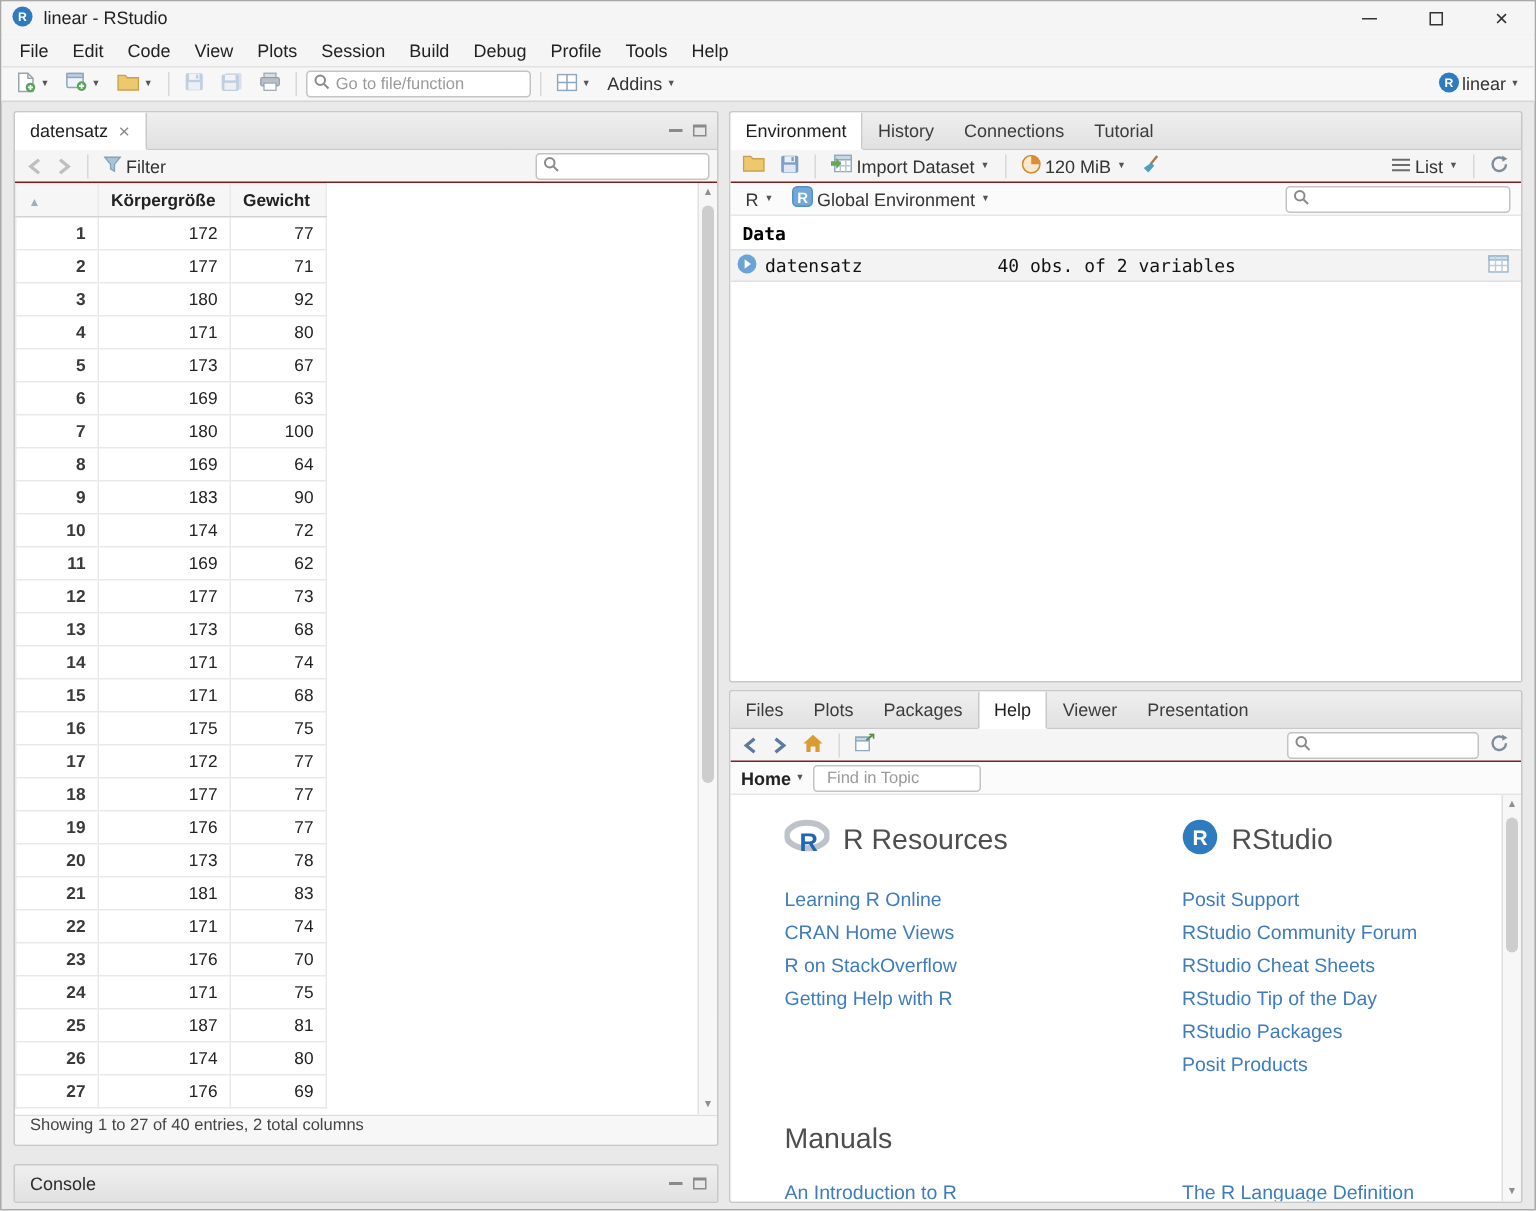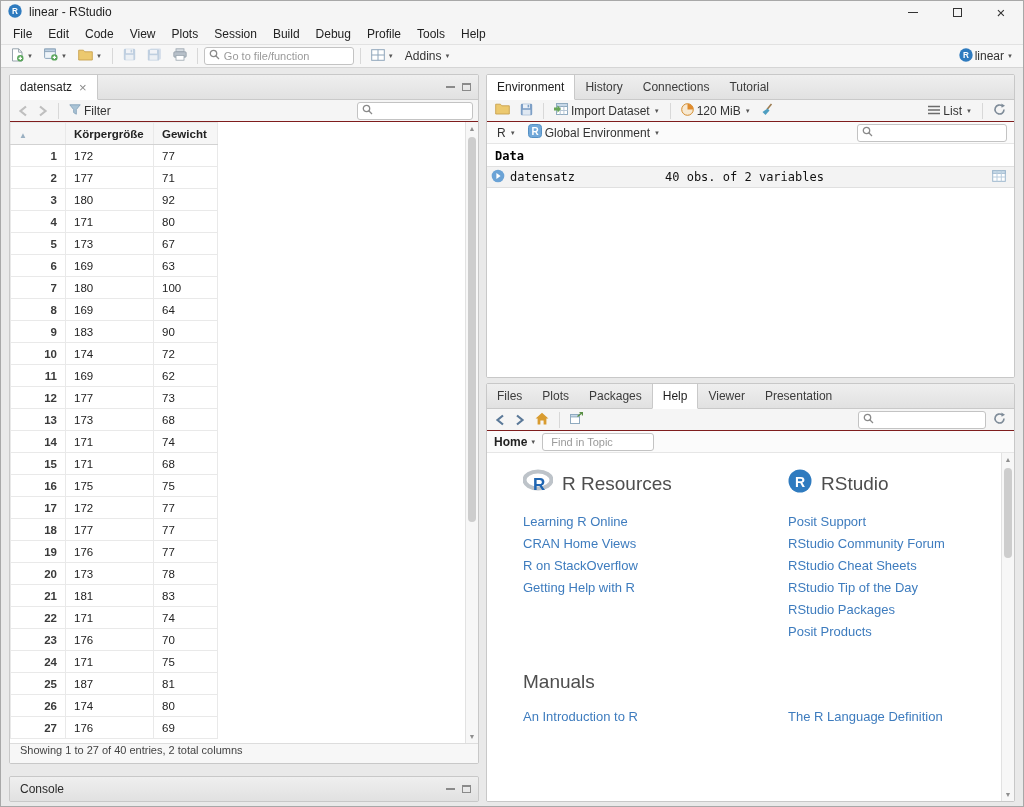--- a/index.html
+++ b/index.html
@@ -59,39 +59,39 @@
   .icon-btn{display:flex;align-items:center;gap:3px;padding:1px 3px;color:#5c7a99}
   .icon-btn.disabled{color:#bfbfbf}
   .icon-btn .lbl{font-size:12px;color:#333}
 
   
   .grid-area{flex:1;position:relative;background:#fff;min-height:0;overflow:hidden}
   table.datagrid{border-collapse:collapse;table-layout:fixed}
   .datagrid th,.datagrid td{border:1px solid #e9e9e9;height:22px;padding:1px 8px;font-size:11.5px;overflow:hidden;white-space:nowrap}
   .datagrid th{background:#f6f6f6;font-weight:bold;text-align:left;border-bottom:1px solid #d2d2d2;color:#222}
   .datagrid td.rownum{text-align:right;font-weight:bold;color:#3a3a3a}
-  .datagrid td.numcell{text-align:left;color:#222}
+  .datagrid td.numcell{text-align:right;color:#222}
   .sort-arrow{font-size:8px;color:#9ab0c2}
   .statusbar{height:20px;background:#f7f7f7;border-top:1px solid #ddd;display:flex;align-items:flex-start;
              padding:0 10px;font-size:11px;color:#444;flex:none}
 
   
   .vscroll{position:absolute;top:0;right:0;bottom:0;width:13px;background:#f7f7f7;border-left:1px solid #e2e2e2}
   .vscroll .sb-arrow{position:absolute;left:0;width:12px;height:13px;display:flex;align-items:center;
                      justify-content:center;font-size:7px;color:#8f8f8f}
   .vscroll .sb-up{top:0}.vscroll .sb-down{bottom:0}
   .vscroll .sb-thumb{position:absolute;left:2px;right:2px;background:#cdcdcd;border-radius:6px}
 
   
   .console-pane{margin-top:12px;height:26px;flex:none}
   .console-header{height:100%;background:linear-gradient(#efefef,#e1e1e1);display:flex;align-items:center;padding-left:10px}
   .console-title{font-size:12px;color:#2b2b2b}
 
   
-  .env-pane{height:304px;flex:none}
+  .env-pane{height:381px;flex:none}
   .env-content{flex:1;background:#fff;font-family:"DejaVu Sans Mono",monospace;font-size:12px;overflow:hidden}
   .env-section{padding:5px 8px 3px;font-weight:bold;color:#000}
   .env-row{display:flex;align-items:center;height:22px;background:#f3f3f3;border-top:1px solid #e0e0e0;
            border-bottom:1px solid #e0e0e0;padding:0 8px 0 4px;gap:5px}
   .obj-name{width:150px;color:#111;flex:none}
   .obj-desc{flex:1;color:#111}
 
   
   .help-pane{flex:1;margin-top:5px;min-height:0}
   .help-content{flex:1;background:#fff;position:relative;overflow:hidden;min-height:0}

